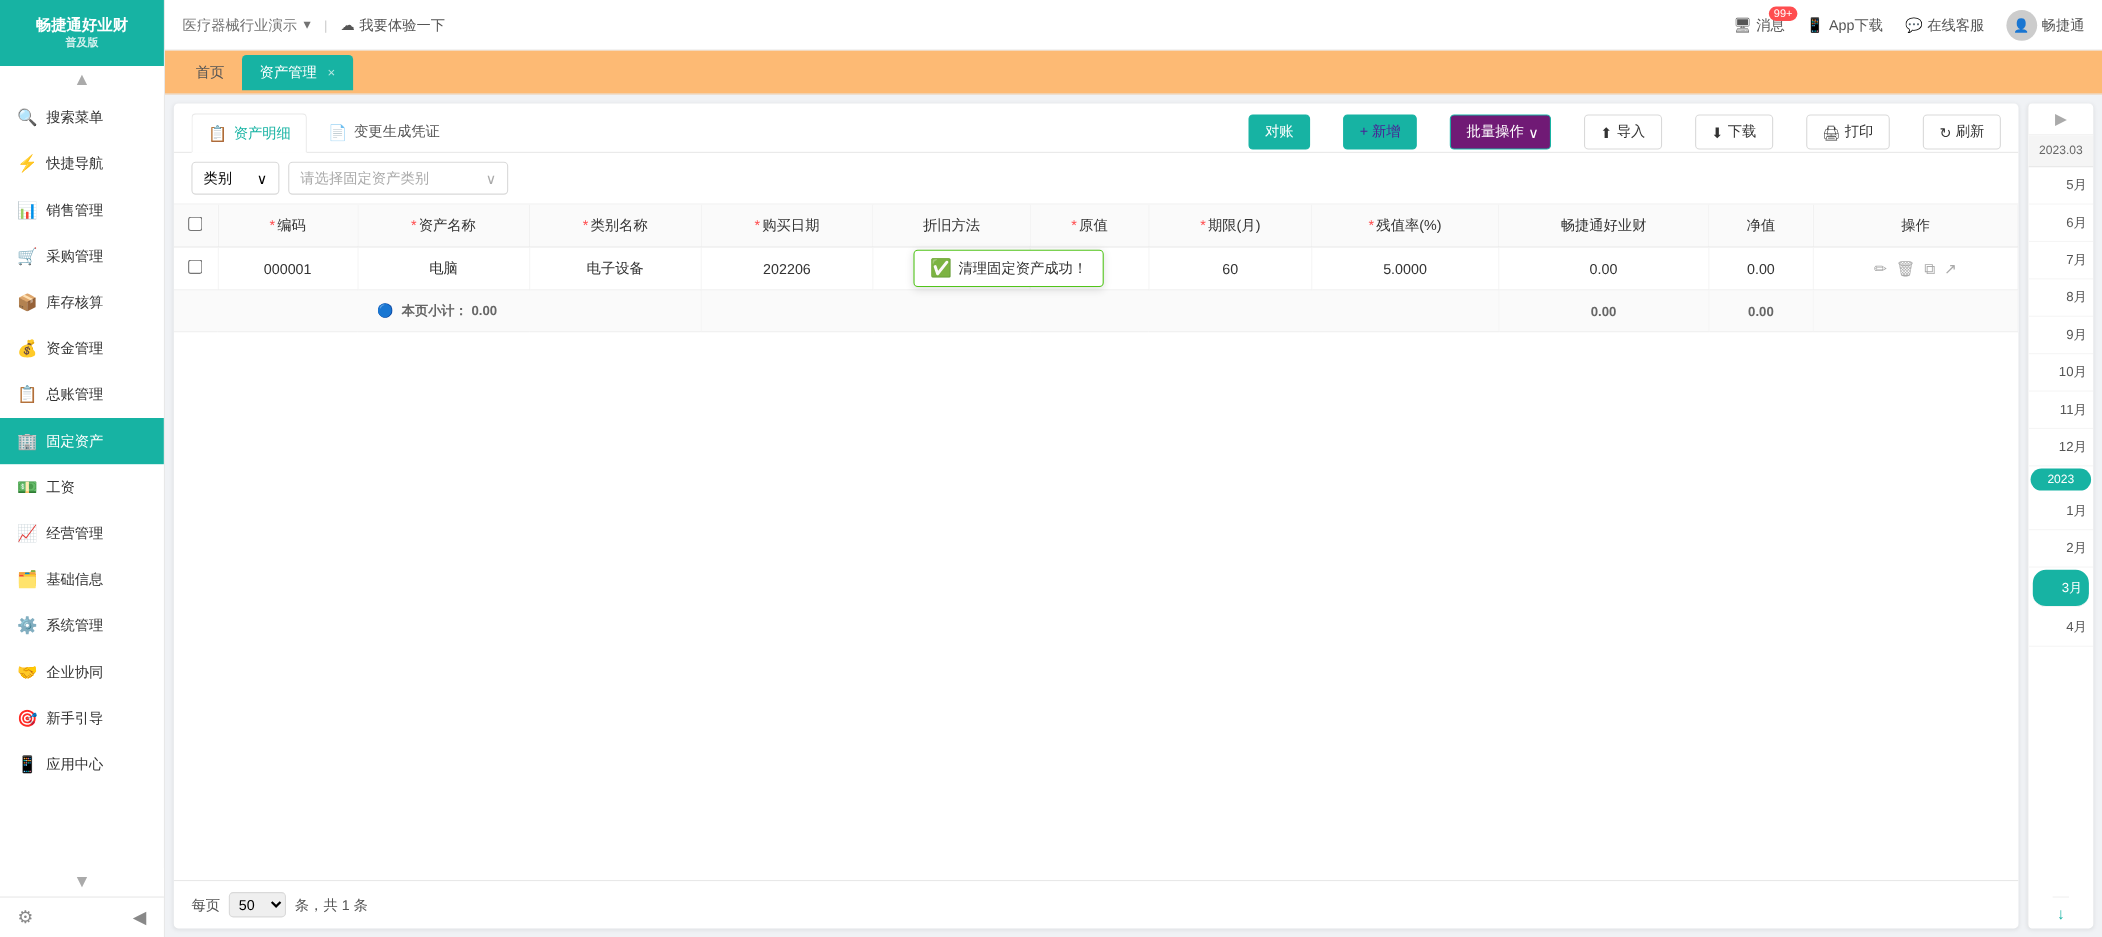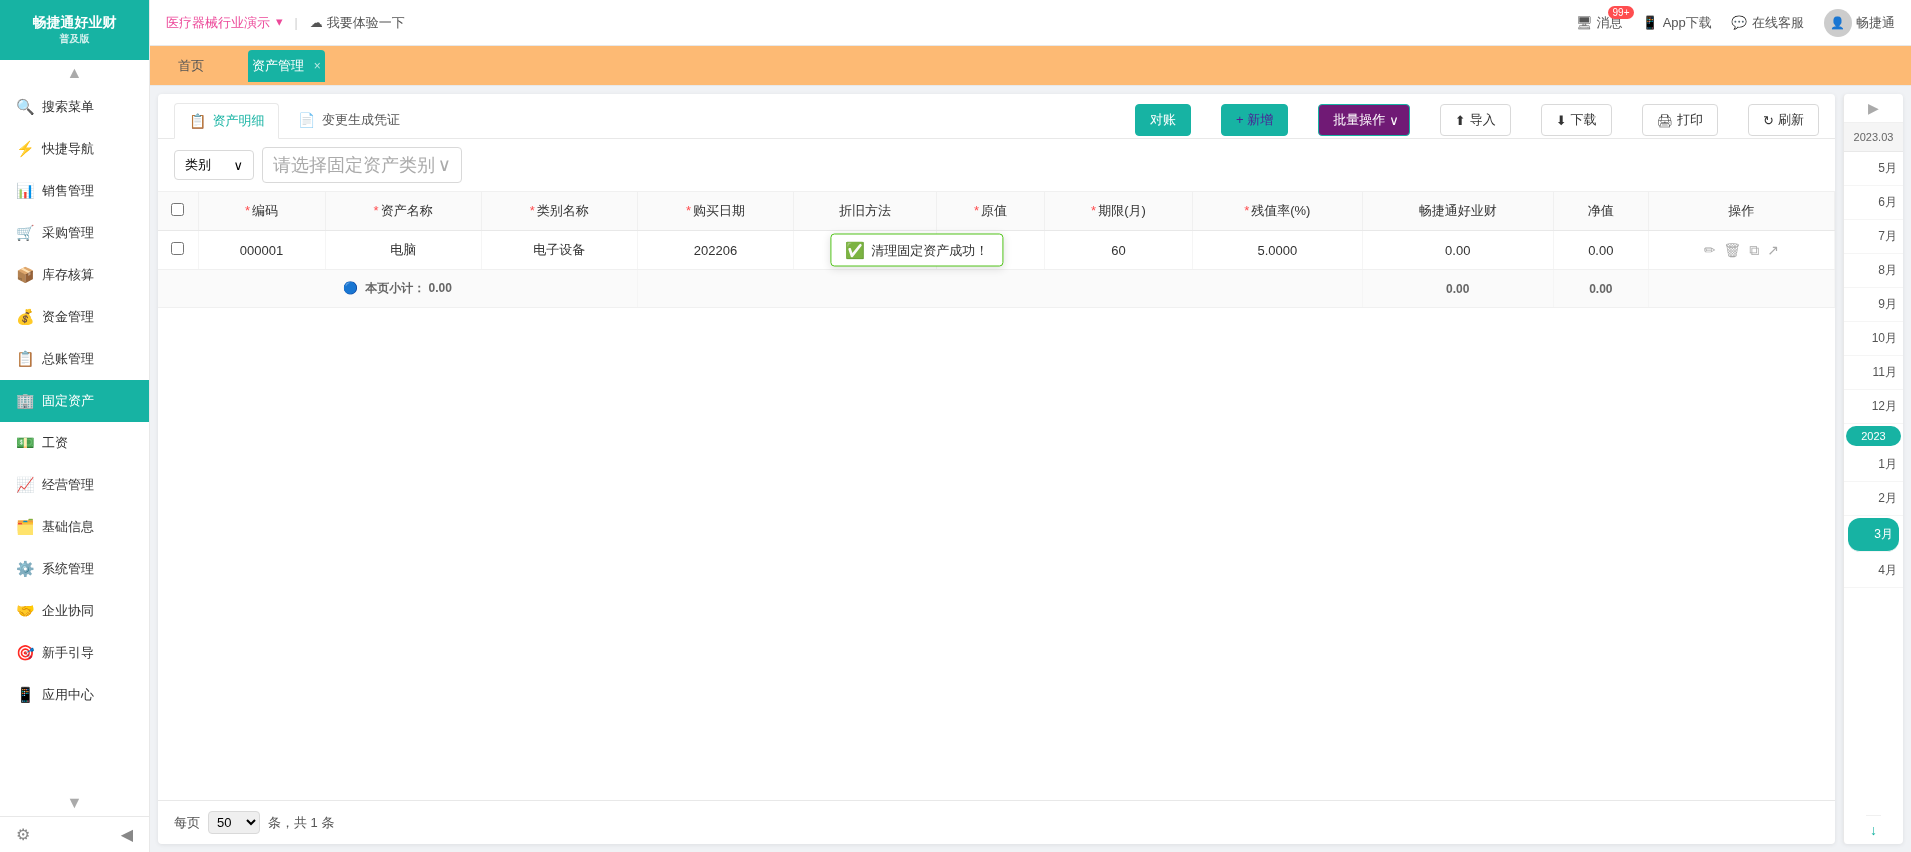--- a/index.html
+++ b/index.html
@@ -78,21 +78,21 @@
       display: flex;
       align-items: center;
       padding: 0 16px;
       gap: 12px;
     }
     .topbar-company {
       display: flex;
       align-items: flex-start;
       gap: 6px;
       font-size: 13px;
-      color: #ec4899;
+      color: #737373;
       cursor: pointer;
     }
     .topbar-sep { color: #ccc; font-size: 12px; }
     .topbar-experience {
       display: flex;
       align-items: center;
       gap: 4px;
       font-size: 13px;
       color: #555;
       cursor: pointer;
@@ -138,27 +138,26 @@
     .tabs-bar {
       height: 40px;
       background: #fdba74;
       border-bottom: 1px solid #e8e8e8;
       display: flex;
       align-items: center;
       padding: 0 16px;
       gap: 4px;
     }
     .tab {
-      padding: 7px 4px;
+      padding: 7px 16px;
       font-size: 13px;
       cursor: pointer;
       border-radius: 4px 4px 0 0;
       color: #555;
       background: #e8e8e8;
-      margin-left: 28px;
     }
     .tab.active {
       background: #17b3a3;
       color: #fff;
     }
     .tab-home {
       padding: 7px 12px;
       font-size: 13px;
       cursor: pointer;
       color: #555;
@@ -261,21 +260,21 @@
       cursor: pointer;
       background: #fff;
       min-width: 80px;
     }
     .filter-input {
       display: flex;
       align-items: center;
       border: 1px solid #d9d9d9;
       border-radius: 4px;
       padding: 5px 10px;
-      font-size: 18px;
+      font-size: 13px;
       color: #aaa;
       background: #fff;
       min-width: 200px;
       cursor: pointer;
     }
 
     
     .table-container {
       flex: 1;
       overflow: auto;

